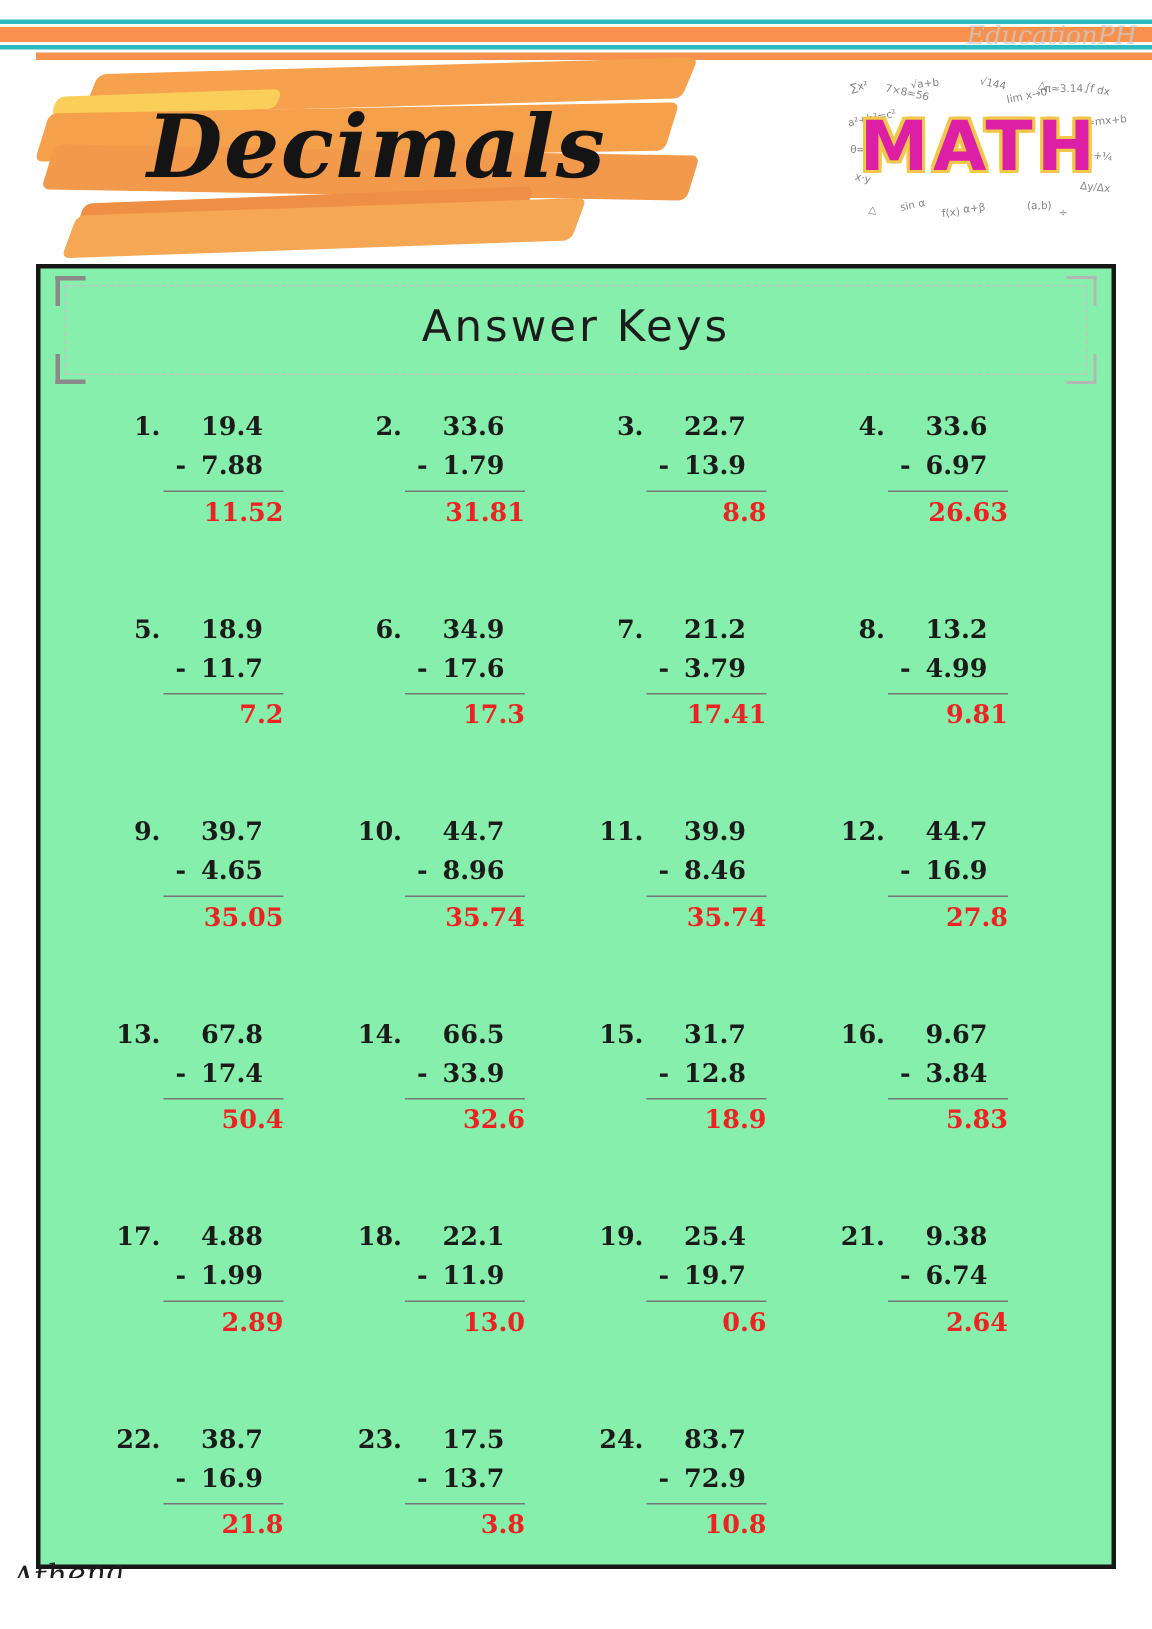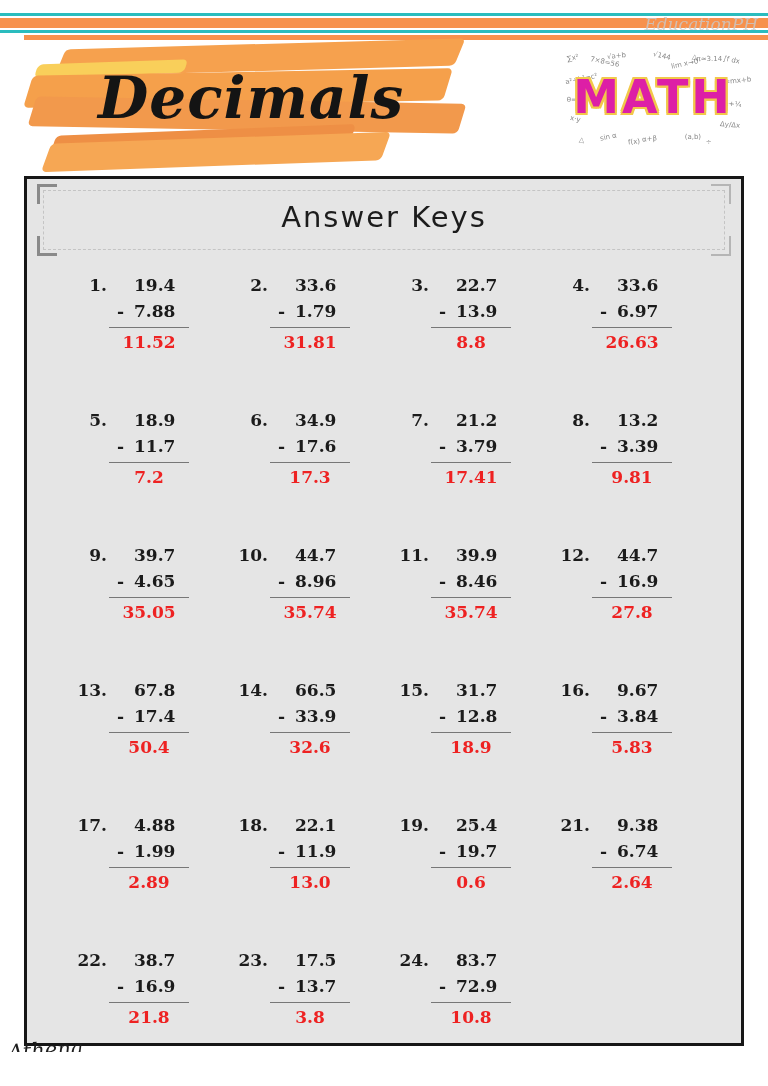--- a/index.html
+++ b/index.html
@@ -38,41 +38,41 @@
   .math-logo { position:absolute; left:565px; top:52px; width:176px; height:96px; }
   .doodle { position:absolute; font-family:"DejaVu Sans", sans-serif; font-size:7px; color:#444; opacity:.65; white-space:nowrap; }
   .math-word { position:absolute; left:0; top:18px; width:100%; text-align:center;
                font-family:"DejaVu Sans", sans-serif; font-weight:800; font-size:46px; letter-spacing:3px;
                color:#DD1FA6;
                text-shadow:-2px 0 #F2C84B, 2px 0 #F2C84B, 0 -2px #F2C84B, 0 2px #F2C84B,
                            -2px -2px #F2C84B, 2px 2px #F2C84B, 2px -2px #F2C84B, -2px 2px #F2C84B; }
 
   
   .main-box { position:absolute; left:24px; top:176px; width:720px; height:870px;
-              border:3px solid #161616; background:#e5e5e5; }
+              border:3px solid #161616; background:#86efac; }
   .akey-box { position:relative; margin:11px 16px 0 16px; height:60px; border:1px dashed #c4c4c4; }
   .akey-title { position:absolute; left:0; top:9px; width:100%; text-align:center;
                 font-family:"DejaVu Sans", sans-serif; font-size:29px; color:#1c1c1c; letter-spacing:2px; }
   .bracket { position:absolute; width:20px; height:20px; }
   .bk-tl { left:-7px; top:-7px;  border-left:3px solid #8a8a8a; border-top:3px solid #8a8a8a; }
   .bk-tr { right:-7px; top:-7px; border-right:2px solid #b5b5b5; border-top:2px solid #b5b5b5; }
   .bk-bl { left:-7px; bottom:-7px; border-left:3px solid #8a8a8a; border-bottom:3px solid #8a8a8a; }
   .bk-br { right:-7px; bottom:-7px; border-right:2px solid #b5b5b5; border-bottom:2px solid #b5b5b5; }
 
   
   .grid { display:grid; grid-template-columns:repeat(4, 1fr); row-gap:44px;
           padding:22px 26px 0 44px; }
   .problem { position:relative; padding-left:46px; height:91px;
              font-family:"DejaVu Serif", serif; font-size:17px; font-weight:600; color:#1b1b1b; }
   .pnum { position:absolute; left:0; top:0; width:36px; text-align:right; line-height:26px; }
   .prow { line-height:26px; }
   .minuend { margin-left:17px; }
   .minus { display:inline-block; width:17px; }
   .pline { width:80px; border-top:1.5px solid #777; margin:3px 0 2px -8px; }
-  .answer { width:80px; margin-left:-8px; text-align:center; color:#EE2222; line-height:24px; }
+  .answer { width:80px; margin-left:-8px; text-align:right; color:#EE2222; line-height:24px; }
 
   
   .sig { position:absolute; left:8px; top:1038px; font-style:italic; font-size:21px; color:#1d1d1d;
          transform:rotate(-4deg); }
   .sig:after { content:""; position:absolute; left:-4px; bottom:4px; width:105px; border-bottom:1px solid #2a2a2a; transform:rotate(2deg); }
 </style>
 </head>
 <body>
 
 <div class="page">
@@ -183,21 +183,21 @@
     <span class="pnum">7.</span>
     <div class="prow"><span class="minuend">21.2</span></div>
     <div class="prow"><span class="minus">-</span><span>3.79</span></div>
     <div class="pline"></div>
     <div class="answer">17.41</div>
   </div>
 
   <div class="problem">
     <span class="pnum">8.</span>
     <div class="prow"><span class="minuend">13.2</span></div>
-    <div class="prow"><span class="minus">-</span><span>3.39</span></div>
+    <div class="prow"><span class="minus">-</span><span>4.99</span></div>
     <div class="pline"></div>
     <div class="answer">9.81</div>
   </div>
 
   <div class="problem">
     <span class="pnum">9.</span>
     <div class="prow"><span class="minuend">39.7</span></div>
     <div class="prow"><span class="minus">-</span><span>4.65</span></div>
     <div class="pline"></div>
     <div class="answer">35.05</div>

